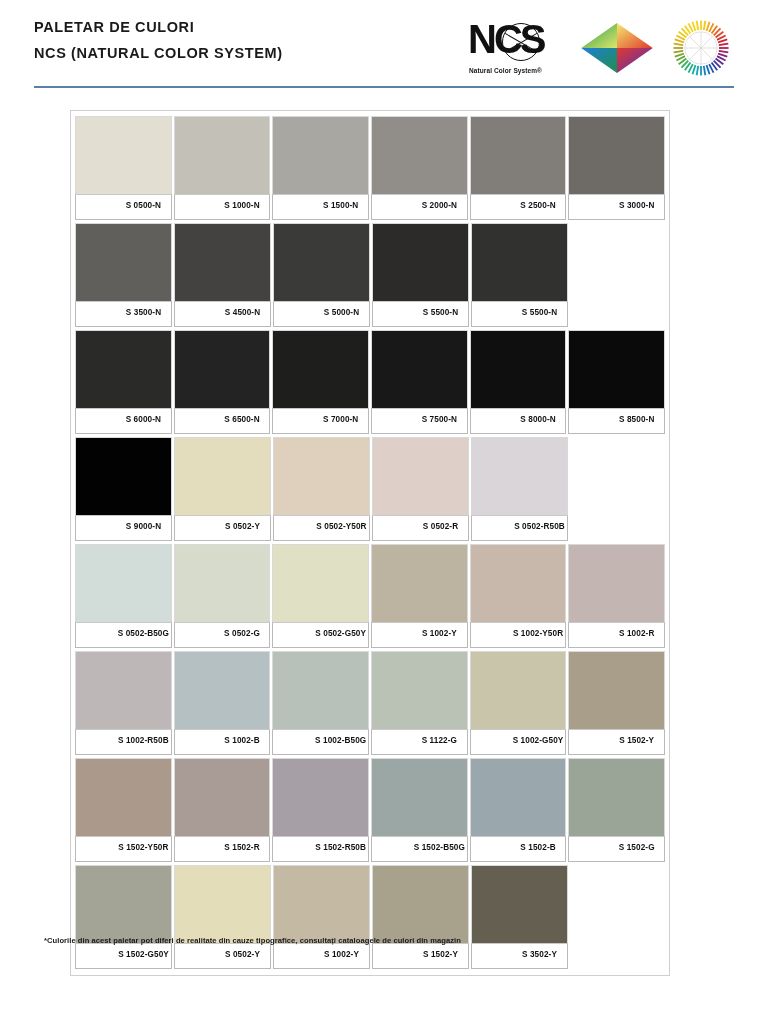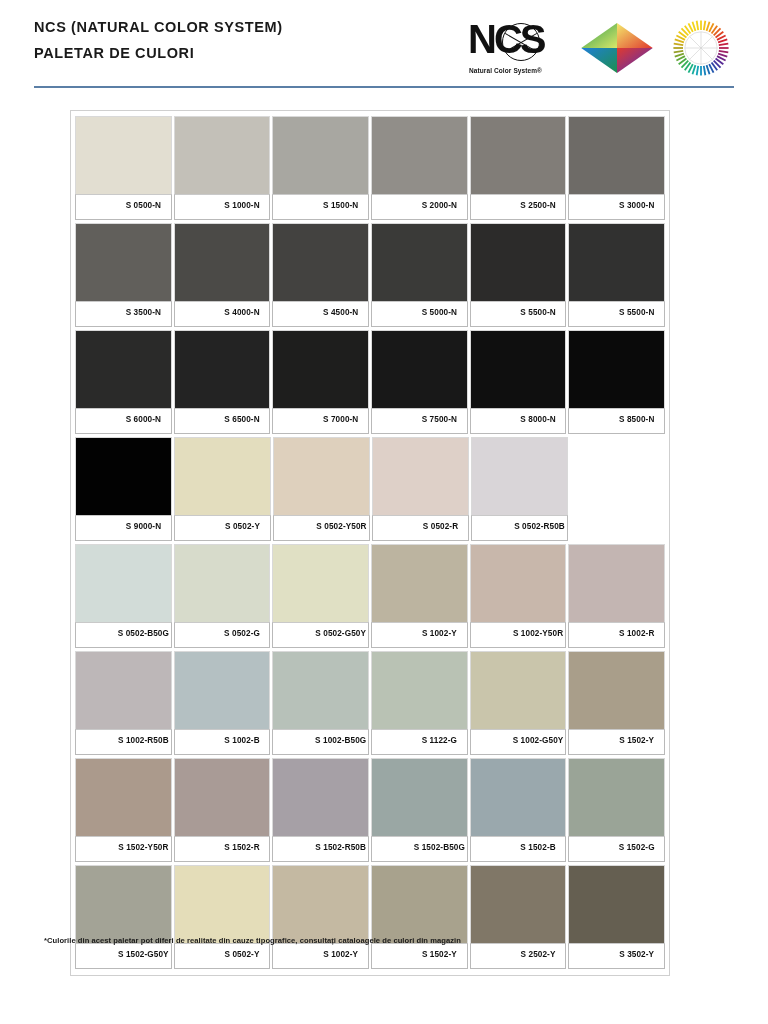--- a/index.html
+++ b/index.html
@@ -174,22 +174,22 @@
     white-space: nowrap;
   }
 </style>
 </head>
 <body>
 
 <div class="page">
 
   <div class="header">
     <div class="title-block">
+      <div class="title-line">PALETAR  DE  CULORI</div>
       <div class="title-line">NCS  (NATURAL COLOR SYSTEM)</div>
-      <div class="title-line">PALETAR  DE  CULORI</div>
     </div>
 
     <div class="logos">
 
       <div class="ncs-wordmark">
         <div class="ncs-text">NCS</div>
         <div class="ncs-web"></div>
         <div class="ncs-sub">Natural Color System®</div>
       </div>
 
@@ -395,26 +395,20 @@
         </div>
       </div>
       <div class="row">
         <div class="cell">
           <div class="swatch" style="background-color: rgb(97, 95, 91);"></div>
           <div class="code-box">
             <div class="code-text">S 3500-N</div>
           </div>
         </div>
         <div class="cell">
-          <div class="swatch" style="background-color: rgb(75, 74, 71);"></div>
-          <div class="code-box">
-            <div class="code-text">S 4000-N</div>
-          </div>
-        </div>
-        <div class="cell">
           <div class="swatch" style="background-color: rgb(67, 66, 64);"></div>
           <div class="code-box">
             <div class="code-text">S 4500-N</div>
           </div>
         </div>
         <div class="cell">
           <div class="swatch" style="background-color: rgb(58, 58, 56);"></div>
           <div class="code-box">
             <div class="code-text">S 5000-N</div>
           </div>
@@ -632,26 +626,20 @@
         <div class="cell">
           <div class="swatch" style="background-color: rgb(196, 185, 162);"></div>
           <div class="code-box">
             <div class="code-text">S 1002-Y</div>
           </div>
         </div>
         <div class="cell">
           <div class="swatch" style="background-color: rgb(168, 162, 141);"></div>
           <div class="code-box">
             <div class="code-text">S 1502-Y</div>
-          </div>
-        </div>
-        <div class="cell">
-          <div class="swatch" style="background-color: rgb(128, 119, 103);"></div>
-          <div class="code-box">
-            <div class="code-text">S 2502-Y</div>
           </div>
         </div>
         <div class="cell">
           <div class="swatch" style="background-color: rgb(101, 95, 81);"></div>
           <div class="code-box">
             <div class="code-text">S 3502-Y</div>
           </div>
         </div>
       </div>
     </div>

